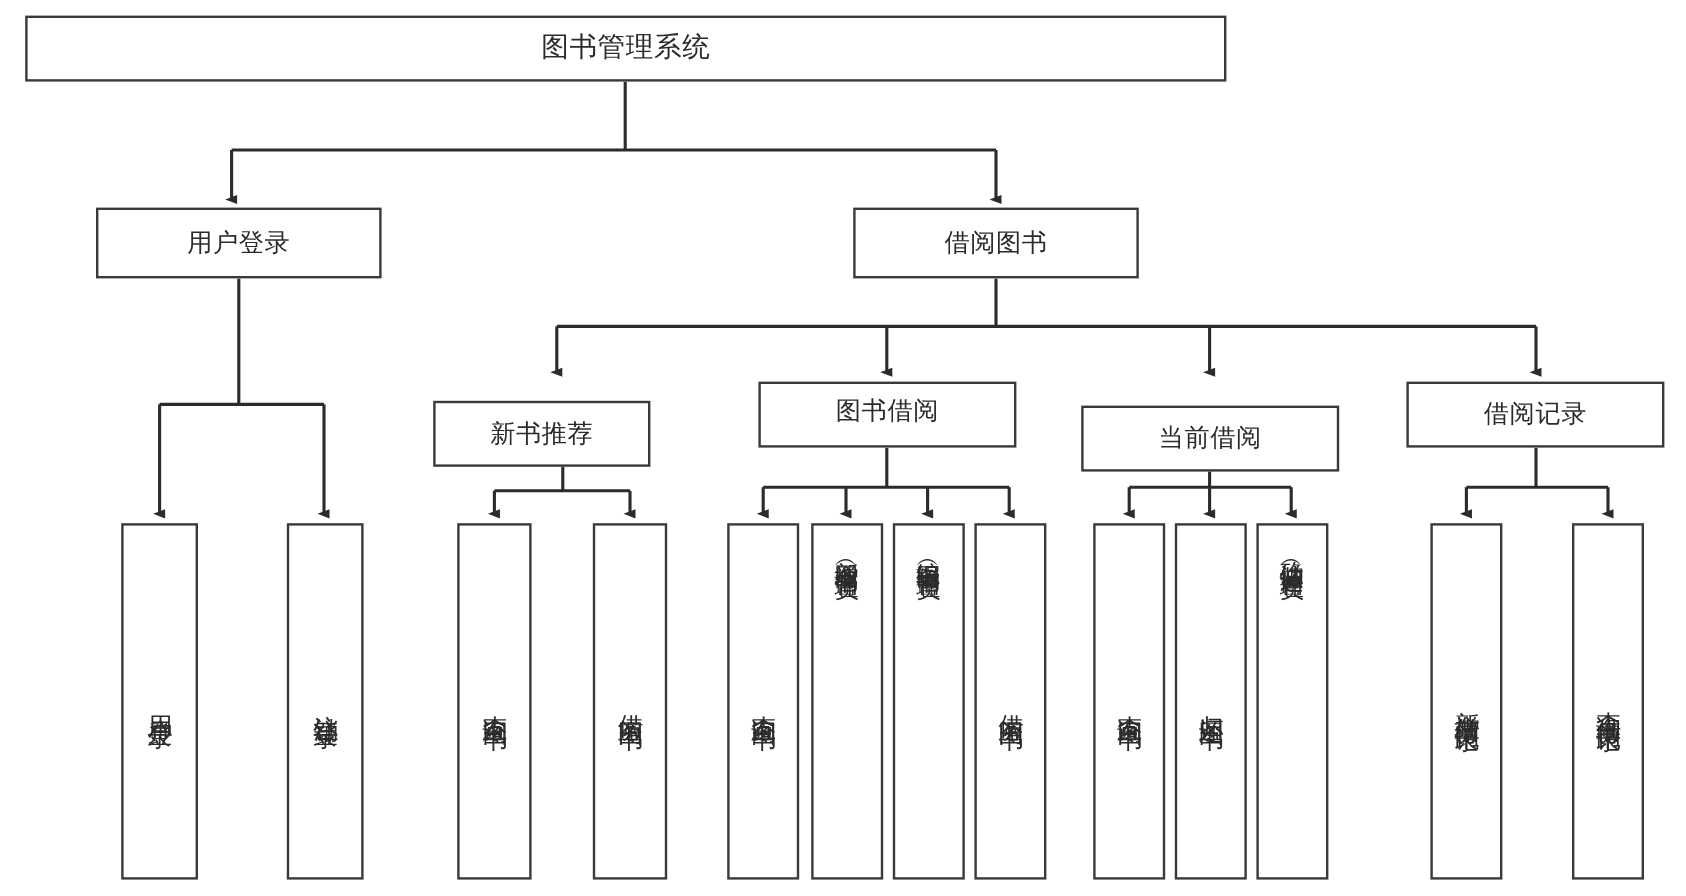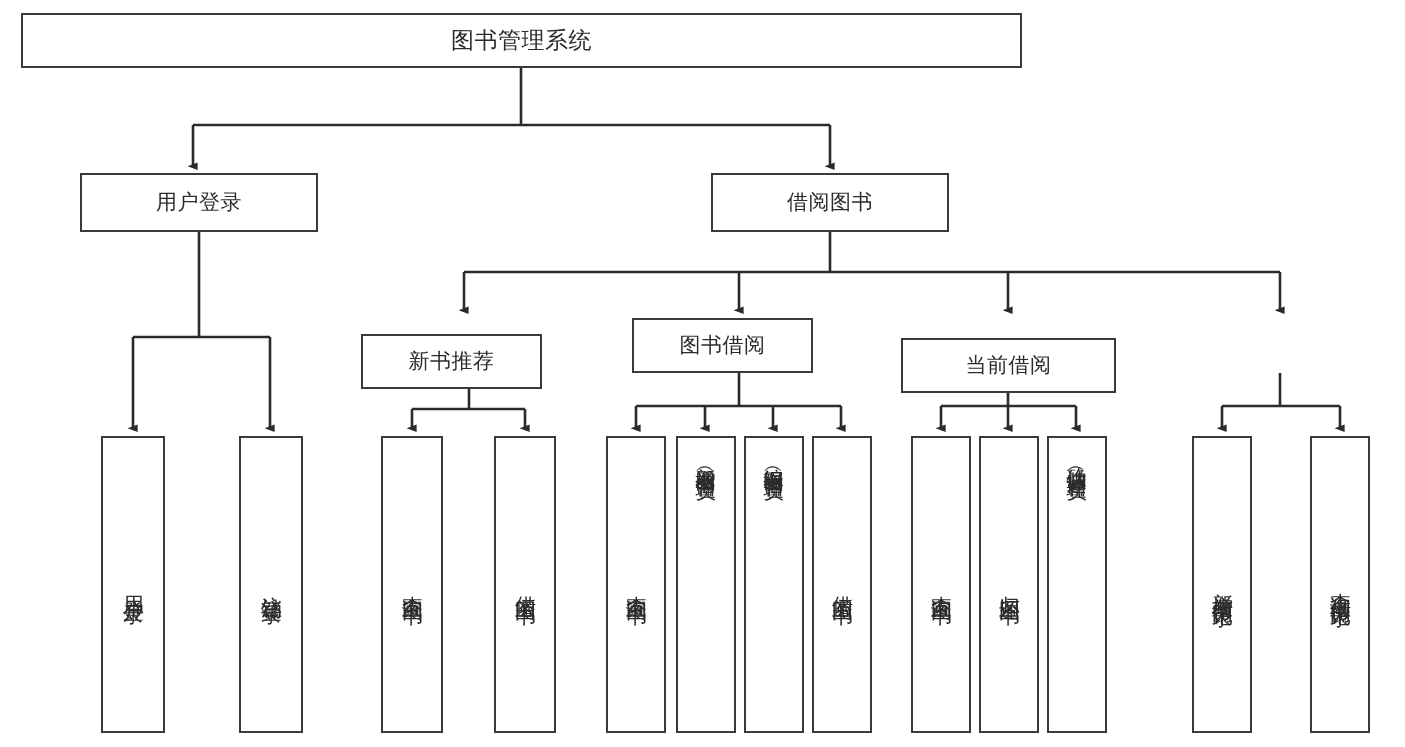--- a/index.html
+++ b/index.html
@@ -147,28 +147,31 @@
   </div>
 
   <div class="node level-mid" style="left:711px; top:173px; width:238px; height:59px;">
     <span class="label">借阅图书</span>
   </div>
 
   <div class="node level-mid" style="left:361px; top:334px; width:181px; height:55px;">
     <span class="label">新书推荐</span>
   </div>
 
-  <div class="node level-mid" style="left:632px; top:318px; width:181px; height:55px;">
+  <div class="node level-mid" style="left:632px; top:318px; width:215px; height:55px;font-family:Liberation Mono, monospace;">
     <span class="label">图书借阅</span>
   </div>
 
   <div class="node level-mid" style="left:901px; top:318px; width:215px; height:55px;margin-top:20px;">
     <span class="label">当前借阅</span>
   </div>
 
+  <div class="node level-mid" style="left:1172px; top:318px; width:215px; height:55px;">
+    <span class="label">借阅记录</span>
+  </div>
 
   <div class="node leaf vcenter" style="left:101px; top:436px; width:64px; height:297px;">
     <span class="label">用户登录</span>
   </div>
 
   <div class="node leaf vcenter" style="left:239px; top:436px; width:64px; height:297px;">
     <span class="label">注销登录</span>
   </div>
 
   <div class="node leaf vcenter" style="left:381px; top:436px; width:62px; height:297px;">

